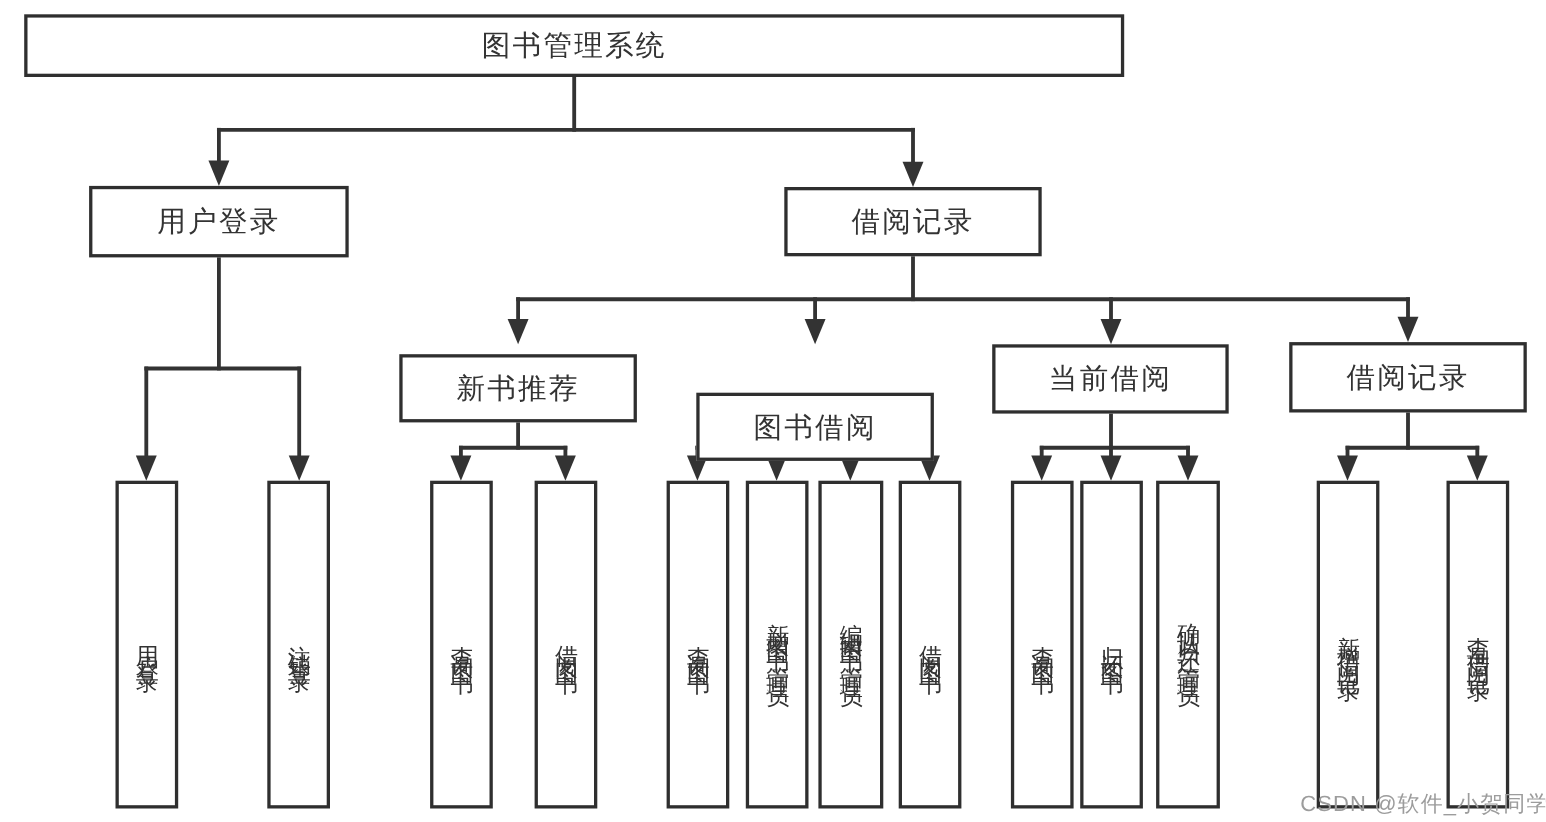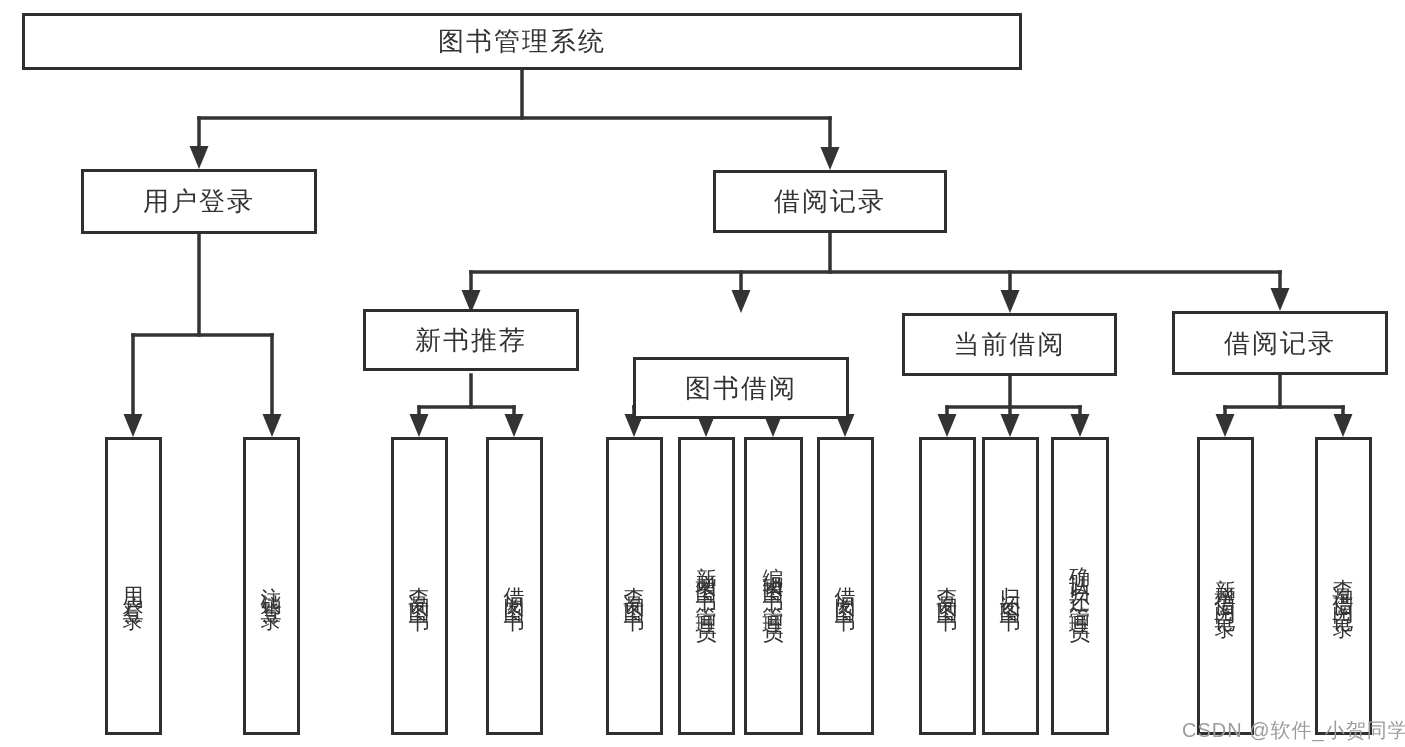--- a/index.html
+++ b/index.html
@@ -129,21 +129,21 @@
     <span class="hlabel">图书管理系统</span>
   </div>
 
   <div class="box" style="left:81px; top:169px; width:236px; height:65px;">
     <span class="hlabel">用户登录</span>
   </div>
   <div class="box" style="left:713px; top:170px; width:234px; height:63px;">
     <span class="hlabel">借阅记录</span>
   </div>
 
-  <div class="box" style="left:363px; top:309px; width:216px; height:62px;">
+  <div class="box" style="left:363px; top:322px; width:216px; height:62px;">
     <span class="hlabel">新书推荐</span>
   </div>
   <div class="box" style="left:633px; top:313px; width:216px; height:62px;margin-top:44px;">
     <span class="hlabel">图书借阅</span>
   </div>
   <div class="box" style="left:902px; top:313px; width:215px; height:63px;">
     <span class="hlabel">当前借阅</span>
   </div>
   <div class="box" style="left:1172px; top:311px; width:216px; height:64px;">
     <span class="hlabel">借阅记录</span>

